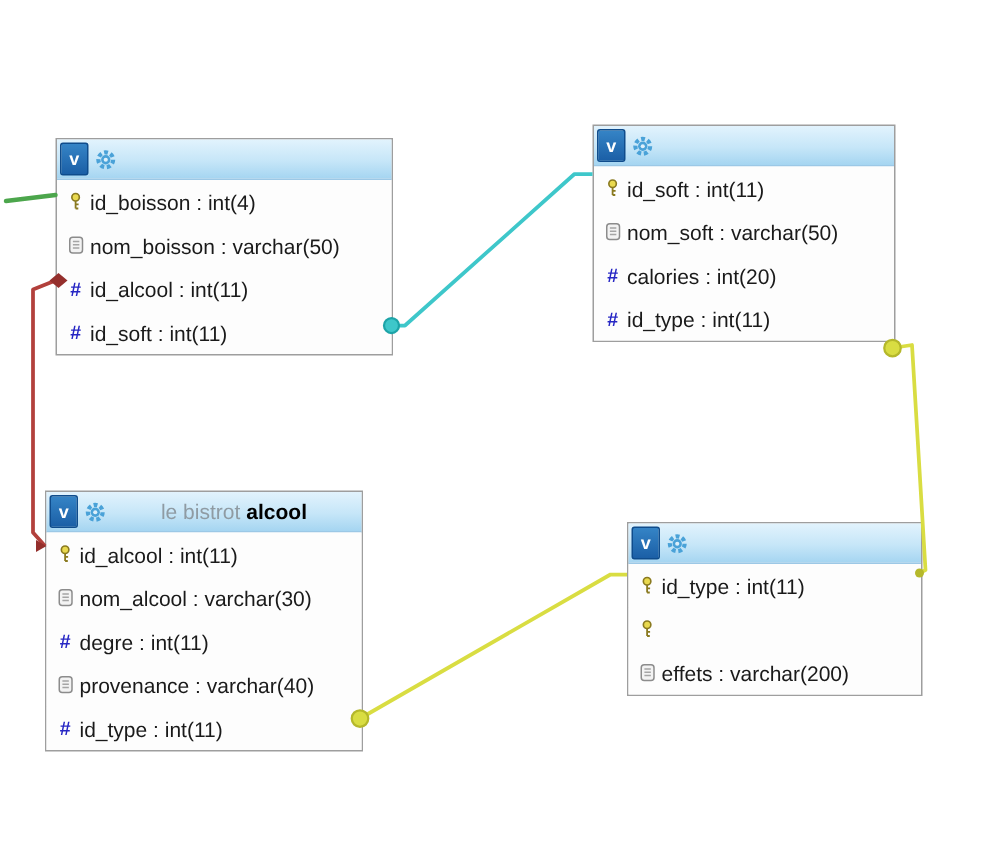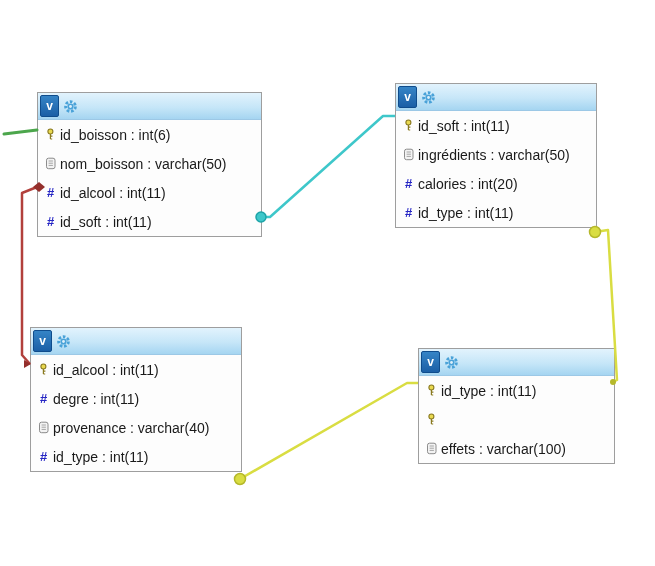--- a/index.html
+++ b/index.html
@@ -53,21 +53,21 @@
     </div>
     <div class="tbl-body">
           <div class="field-row">
     <span class="ficon key">
       <svg width="12" height="13" viewBox="0 0 12 13">
         <circle cx="5.4" cy="3.5" r="2.5" fill="#e9d94f" stroke="#8a7a20" stroke-width="1.1"></circle>
         <path d="M5.4 6 L5.4 11 M5.4 8.2 L7.4 8.2 M5.4 11 L7.2 11" fill="none" stroke="#8a7a20" stroke-width="1.2"></path>
       </svg>
     </span>
 
-    <span class="flabel">id_boisson : int(6)</span>
+    <span class="flabel">id_boisson : int(4)</span>
   </div>
           <div class="field-row">
 
     <span class="ficon txt">
       <svg width="12" height="13" viewBox="0 0 12 13">
         <rect x="1.5" y="1.2" width="8.5" height="10.5" rx="2" fill="#f3f3f3" stroke="#8c8c8c" stroke-width="1"></rect>
         <path d="M3.6 4h4.3 M3.6 6.2h4.3 M3.6 8.4h4.3" stroke="#a5a5a5" stroke-width="1"></path>
       </svg>
     </span>
 
@@ -111,21 +111,21 @@
   </div>
           <div class="field-row">
 
     <span class="ficon txt">
       <svg width="12" height="13" viewBox="0 0 12 13">
         <rect x="1.5" y="1.2" width="8.5" height="10.5" rx="2" fill="#f3f3f3" stroke="#8c8c8c" stroke-width="1"></rect>
         <path d="M3.6 4h4.3 M3.6 6.2h4.3 M3.6 8.4h4.3" stroke="#a5a5a5" stroke-width="1"></path>
       </svg>
     </span>
 
-    <span class="flabel">ingrédients : varchar(50)</span>
+    <span class="flabel">nom_soft : varchar(50)</span>
   </div>
           <div class="field-row">
 
     <span class="ficon hash">#</span>
     <span class="flabel">calories : int(20)</span>
   </div>
           <div class="field-row">
 
     <span class="ficon hash">#</span>
     <span class="flabel">id_type : int(11)</span>
@@ -137,34 +137,46 @@
       <span class="vbox">
         <span class="vlabel">v</span>
       </span>
       <span class="gear">
         <svg width="15" height="15" viewBox="0 0 14 14">
           <circle cx="7" cy="7" r="4.6" fill="none" stroke="#4aa2d8" stroke-width="2.6" stroke-dasharray="2.4 1.7"></circle>
           <circle cx="7" cy="7" r="2.9" fill="#4aa2d8"></circle>
           <circle cx="7" cy="7" r="1.3" fill="#ddeffa"></circle>
         </svg>
       </span>
+      <span class="tbl-title"><span class="tprefix">le bistrot</span><span class="tname">alcool</span></span>
     </div>
     <div class="tbl-body">
           <div class="field-row">
     <span class="ficon key">
       <svg width="12" height="13" viewBox="0 0 12 13">
         <circle cx="5.4" cy="3.5" r="2.5" fill="#e9d94f" stroke="#8a7a20" stroke-width="1.1"></circle>
         <path d="M5.4 6 L5.4 11 M5.4 8.2 L7.4 8.2 M5.4 11 L7.2 11" fill="none" stroke="#8a7a20" stroke-width="1.2"></path>
       </svg>
     </span>
 
     <span class="flabel">id_alcool : int(11)</span>
   </div>
           <div class="field-row">
 
+    <span class="ficon txt">
+      <svg width="12" height="13" viewBox="0 0 12 13">
+        <rect x="1.5" y="1.2" width="8.5" height="10.5" rx="2" fill="#f3f3f3" stroke="#8c8c8c" stroke-width="1"></rect>
+        <path d="M3.6 4h4.3 M3.6 6.2h4.3 M3.6 8.4h4.3" stroke="#a5a5a5" stroke-width="1"></path>
+      </svg>
+    </span>
+
+    <span class="flabel">nom_alcool : varchar(30)</span>
+  </div>
+          <div class="field-row">
+
     <span class="ficon hash">#</span>
     <span class="flabel">degre : int(11)</span>
   </div>
           <div class="field-row">
 
     <span class="ficon txt">
       <svg width="12" height="13" viewBox="0 0 12 13">
         <rect x="1.5" y="1.2" width="8.5" height="10.5" rx="2" fill="#f3f3f3" stroke="#8c8c8c" stroke-width="1"></rect>
         <path d="M3.6 4h4.3 M3.6 6.2h4.3 M3.6 8.4h4.3" stroke="#a5a5a5" stroke-width="1"></path>
       </svg>
@@ -214,21 +226,21 @@
   </div>
           <div class="field-row">
 
     <span class="ficon txt">
       <svg width="12" height="13" viewBox="0 0 12 13">
         <rect x="1.5" y="1.2" width="8.5" height="10.5" rx="2" fill="#f3f3f3" stroke="#8c8c8c" stroke-width="1"></rect>
         <path d="M3.6 4h4.3 M3.6 6.2h4.3 M3.6 8.4h4.3" stroke="#a5a5a5" stroke-width="1"></path>
       </svg>
     </span>
 
-    <span class="flabel">effets : varchar(100)</span>
+    <span class="flabel">effets : varchar(200)</span>
   </div>
         </div>
   </div>
     </div>
 
   <svg class="relations-layer" width="655" height="566" viewBox="0 0 655 566">
     <g>
       <polyline points="4,134 37,130" fill="none" stroke-width="3" stroke-linecap="round" stroke="#4ca64c"></polyline>
     </g>
     <g>

